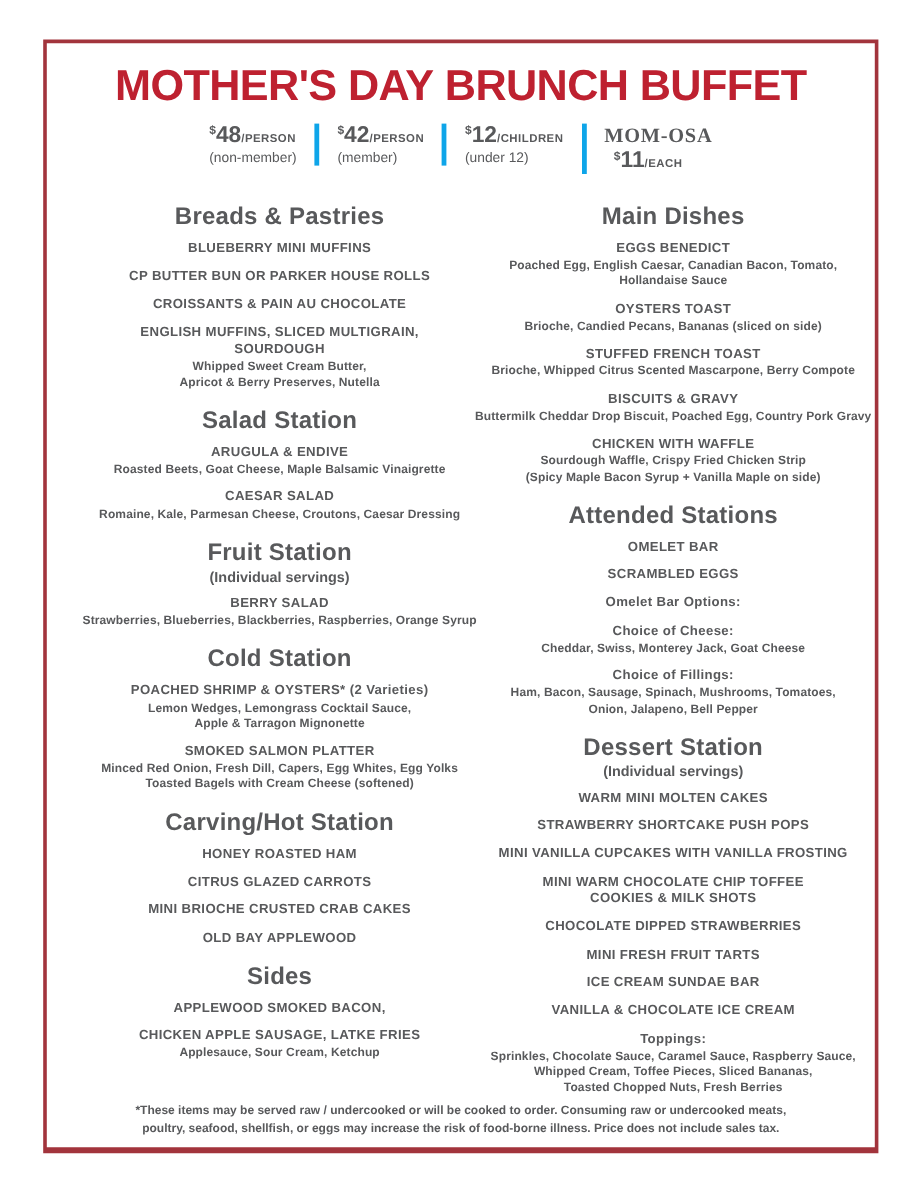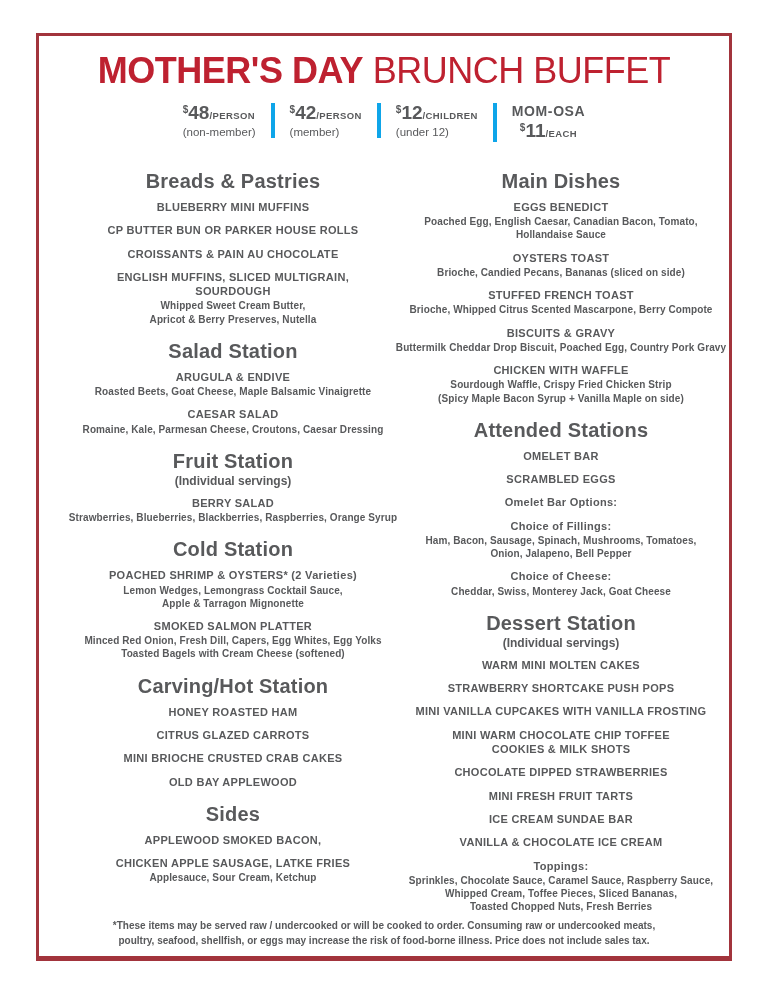--- a/index.html
+++ b/index.html
@@ -9,33 +9,33 @@
   }
   .page-frame{
     position:absolute;left:36px;right:36px;top:33px;bottom:33px;
     border:3px solid #A2343C;border-bottom-width:5px;background:#ffffff;
   }
   .title{
     text-align:center;margin:16px 0 0;color:#BE2130;
     font-size:36px;letter-spacing:-0.5px;font-weight:400;line-height:1.05;
   }
   .title .t-bold{font-weight:700;}
-  .title .t-light{font-weight:400;}
+  .title .t-light{font-weight:700;}
   .pricing{
     display:flex;justify-content:center;align-items:flex-start;
     margin-top:13px;color:#58595B;
   }
   .price-cell{padding:0 15px;text-align:left;}
   .price-cell + .price-cell{border-left:4px solid #0ea5e9;}
   .price-main{font-weight:700;white-space:nowrap;line-height:1.1;}
   .dollar{font-size:10px;vertical-align:6px;font-weight:700;}
   .amount{font-size:19px;}
   .per{font-size:9.5px;letter-spacing:0.4px;}
   .price-note{font-size:11.5px;margin-top:2px;font-weight:400;}
-  .price-label{font-size:14px;font-weight:700;letter-spacing:0.6px;line-height:1.15;}
+  .price-label{font-size:17px;font-weight:700;letter-spacing:0.6px;line-height:1.15;font-family:Liberation Serif, serif;}
   .mom-main{margin-top:2px;padding-left:8px;}
   .menu-col{position:absolute;top:134px;text-align:center;}
   .menu-col-left{left:8px;width:372px;}
   .menu-col-right{left:346px;width:352px;}
   .menu-section{margin-bottom:14px;}
   .section-heading{font-size:20px;font-weight:700;margin-bottom:8px;letter-spacing:0.2px;line-height:1.1;}
   .section-subheading{font-size:12px;font-weight:700;margin-top:-6px;margin-bottom:8px;}
   .menu-item{margin-bottom:9px;}
   .item-name{font-size:11px;font-weight:700;line-height:1.3;letter-spacing:0.3px;white-space:pre-line;}
   .item-desc{font-size:10px;font-weight:700;line-height:1.32;letter-spacing:0.1px;white-space:pre-line;margin-top:1px;}
@@ -181,27 +181,27 @@
         <div class="menu-item">
           <div class="item-name">OMELET BAR</div>
         </div>
         <div class="menu-item">
           <div class="item-name">SCRAMBLED EGGS</div>
         </div>
         <div class="menu-item">
           <div class="item-name">Omelet Bar Options:</div>
         </div>
         <div class="menu-item">
+          <div class="item-name">Choice of Cheese:</div>
+          <div class="item-desc">Cheddar, Swiss, Monterey Jack, Goat Cheese</div>
+        </div>
+        <div class="menu-item">
           <div class="item-name">Choice of Fillings:</div>
           <div class="item-desc">Ham, Bacon, Sausage, Spinach, Mushrooms, Tomatoes,
 Onion, Jalapeno, Bell Pepper</div>
-        </div>
-        <div class="menu-item">
-          <div class="item-name">Choice of Cheese:</div>
-          <div class="item-desc">Cheddar, Swiss, Monterey Jack, Goat Cheese</div>
         </div>
       </div>
       <div class="menu-section">
         <div class="section-heading">Dessert Station</div>
         <div class="section-subheading">(Individual servings)</div>
         <div class="menu-item">
           <div class="item-name">WARM MINI MOLTEN CAKES</div>
         </div>
         <div class="menu-item">
           <div class="item-name">STRAWBERRY SHORTCAKE PUSH POPS</div>

